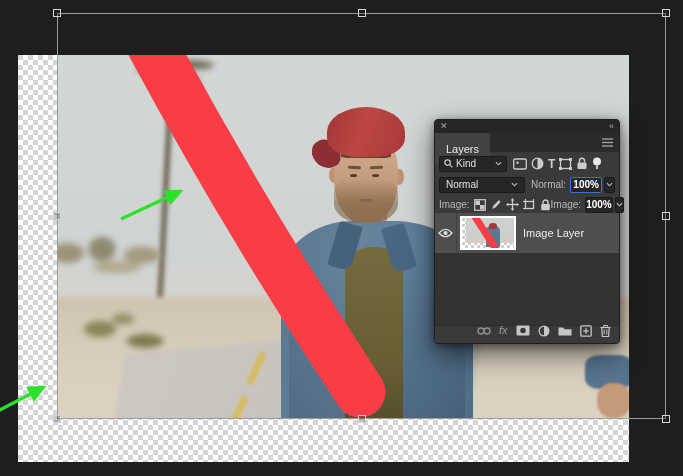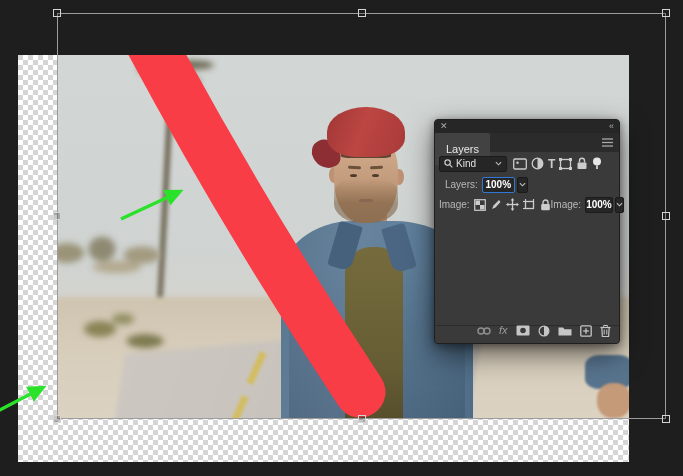--- a/index.html
+++ b/index.html
@@ -250,21 +250,27 @@
           <path d="M3.5,5.5 V3.8 a2.5,2.5 0 0 1 5,0 V5.5" fill="none" stroke="#cccccc" stroke-width="1.4"></path>
         </svg>
       <svg width="10" height="13" viewBox="0 0 10 13">
           <circle cx="5" cy="4.5" r="4" fill="#e6e6e6"></circle>
           <line x1="5" y1="8.5" x2="5" y2="12" stroke="#e6e6e6" stroke-width="1.6"></line>
         </svg>
     </div>
   </div>
 
   <div class="p-row row-blend">
-    <span class="lbl opacity-lbl">Layers:</span>
+    <div class="field mode-box">
+      <span>Normal</span>
+      <svg class="chev" width="7" height="5" viewBox="0 0 8 5">
+          <polyline points="1,1 4,4 7,1" fill="none" stroke="#bdbdbd" stroke-width="1.3"></polyline>
+        </svg>
+    </div>
+    <span class="lbl opacity-lbl">Normal:</span>
     <div class="field val-box opacity-val">
       <span>100%</span>
     </div>
     <div class="field chev-box">
       <svg width="7" height="5" viewBox="0 0 8 5">
           <polyline points="1,1 4,4 7,1" fill="none" stroke="#bdbdbd" stroke-width="1.3"></polyline>
         </svg>
     </div>
   </div>
 
@@ -309,20 +315,37 @@
     <div class="field val-box">
       <span>100%</span>
     </div>
     <div class="field chev-box">
       <svg width="7" height="5" viewBox="0 0 8 5">
           <polyline points="1,1 4,4 7,1" fill="none" stroke="#bdbdbd" stroke-width="1.3"></polyline>
         </svg>
     </div>
   </div>
 
+  <div class="layer-list">
+    <div class="layer-row">
+      <div class="eye-col">
+        <svg width="15" height="10" viewBox="0 0 15 10">
+            <path d="M1,5 Q7.5,-2.5 14,5 Q7.5,12.5 1,5 z" fill="none" stroke="#dcdcdc" stroke-width="1.2"></path>
+            <circle cx="7.5" cy="5" r="2.1" fill="#dcdcdc"></circle>
+          </svg>
+      </div>
+      <div class="thumb">
+        <div class="thumb-img"></div>
+        <div class="thumb-man"></div>
+        <div class="thumb-cap"></div>
+        <div class="thumb-stroke"></div>
+      </div>
+      <span class="layer-name">Image Layer</span>
+    </div>
+  </div>
 
   <div class="p-bottombar">
     <svg width="14" height="8" viewBox="0 0 14 8">
         <circle cx="4" cy="4" r="3" fill="none" stroke="#8f8f8f" stroke-width="1.4"></circle>
         <circle cx="10" cy="4" r="3" fill="none" stroke="#8f8f8f" stroke-width="1.4"></circle>
       </svg>
     <span class="fx">fx</span>
     <svg width="14" height="11" viewBox="0 0 14 11">
         <rect x="0.5" y="0.5" width="13" height="10" rx="1" fill="#c6c6c6"></rect>
         <circle cx="7" cy="5.5" r="2.8" fill="#3a3a3a"></circle>

